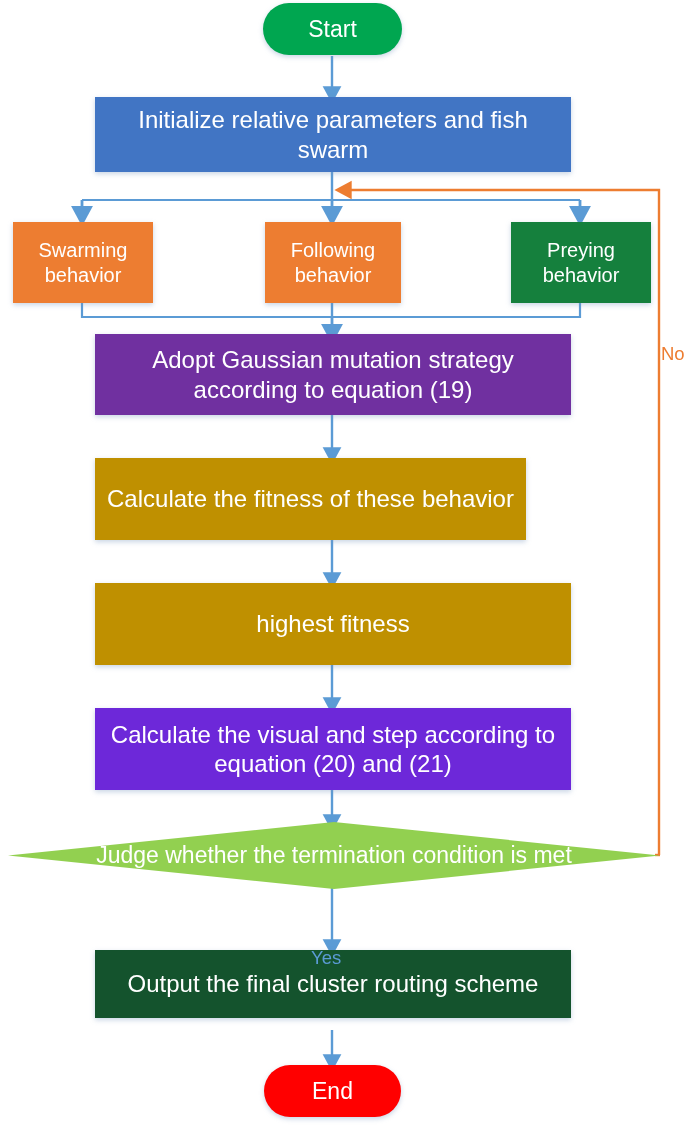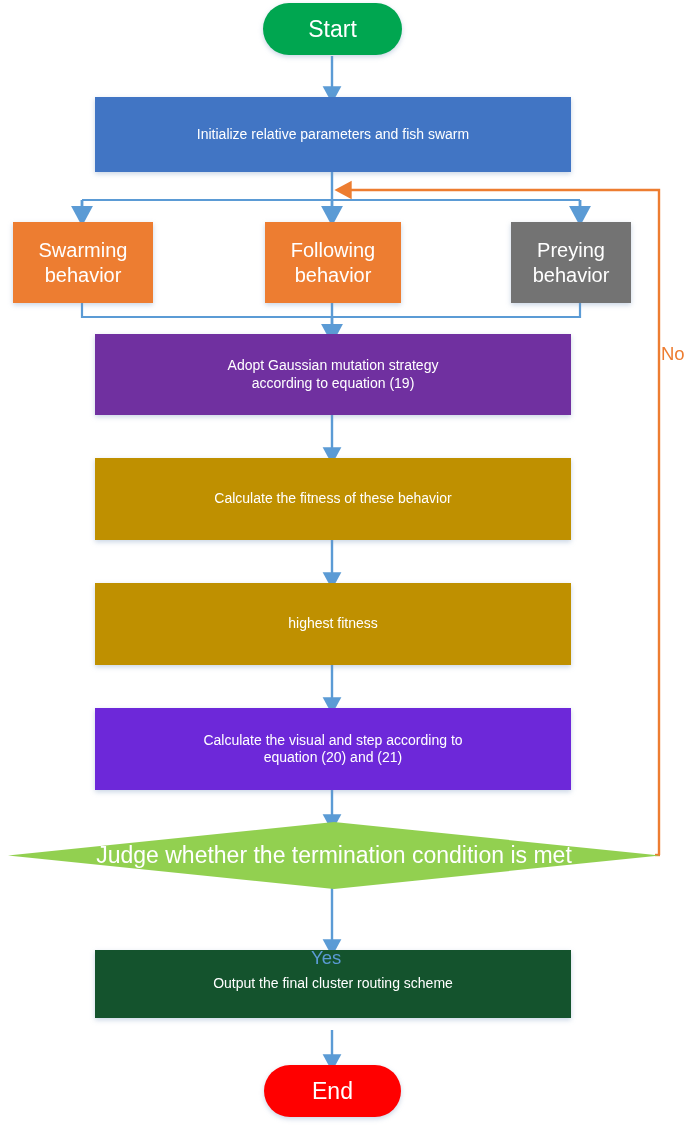--- a/index.html
+++ b/index.html
@@ -30,21 +30,21 @@
     color: #ffffff;
     line-height: 1.22;
     z-index: 3;
     padding: 4px 6px;
     box-shadow: 0 2px 5px rgba(120,150,190,0.40);
   }
   .terminator {
     border-radius: 40px;
     font-size: 23px;
   }
-  .process { font-size: 14px; }
+  .process { font-size: 24px; }
   .small-proc { font-size: 20px; }
   .diamond-wrap {
     position: absolute;
     z-index: 3;
     display: flex;
     align-items: center;
     justify-content: center;
   }
   .diamond-shape {
     position: absolute;
@@ -129,31 +129,31 @@
 <div class="node small-proc" style="left:13px; top:222px; width:140px; height:81px; background:#ed7d31; flex-direction:column;">
   <span>Swarming</span>
   <span>behavior</span>
 </div>
 
 <div class="node small-proc" style="left:265px; top:222px; width:136px; height:81px; background:#ed7d31; flex-direction:column;">
   <span>Following</span>
   <span>behavior</span>
 </div>
 
-<div class="node small-proc" style="left:511px; top:222px; width:120px; height:81px; background:#737373; flex-direction:column;">
+<div class="node small-proc" style="left:511px; top:222px; width:140px; height:81px; background:#15803d; flex-direction:column;">
   <span>Preying</span>
   <span>behavior</span>
 </div>
 
 <div class="node process" style="left:95px; top:334px; width:476px; height:81px; background:#7030a0; flex-direction:column;">
   <span>Adopt Gaussian mutation strategy</span>
   <span>according to equation (19)</span>
 </div>
 
-<div class="node process" style="left:95px; top:458px; width:476px; height:82px; background:#bf9000;">
+<div class="node process" style="left:95px; top:458px; width:431px; height:82px; background:#bf9000;">
   <span>Calculate the fitness of these behavior</span>
 </div>
 
 <div class="node process" style="left:95px; top:583px; width:476px; height:82px; background:#bf9000; flex-direction:column;">
   <span>highest fitness</span>
 </div>
 
 <div class="node process" style="left:95px; top:708px; width:476px; height:82px; background:#6d28d9; flex-direction:column;">
   <span>Calculate the visual and step according to</span>
   <span>equation (20) and (21)</span>

